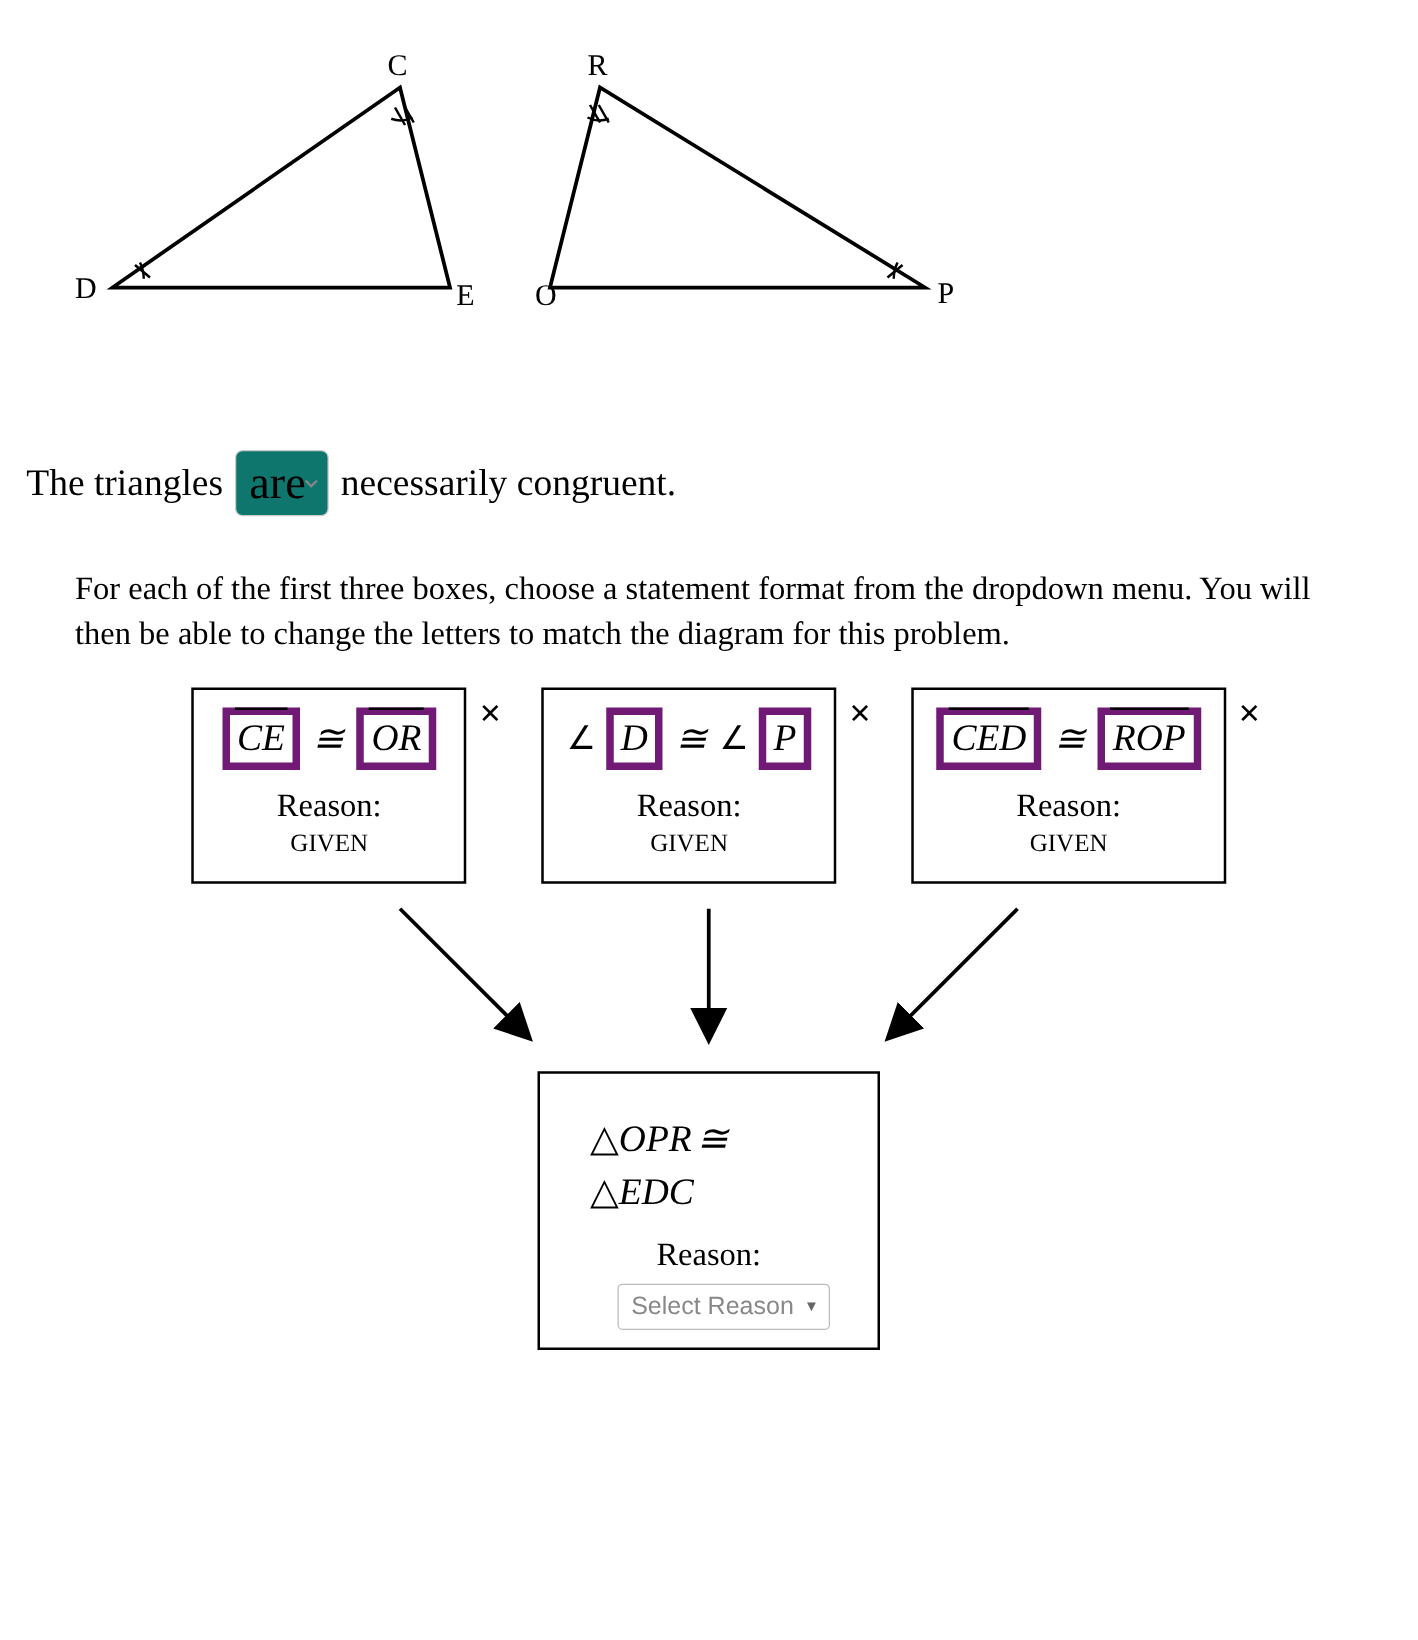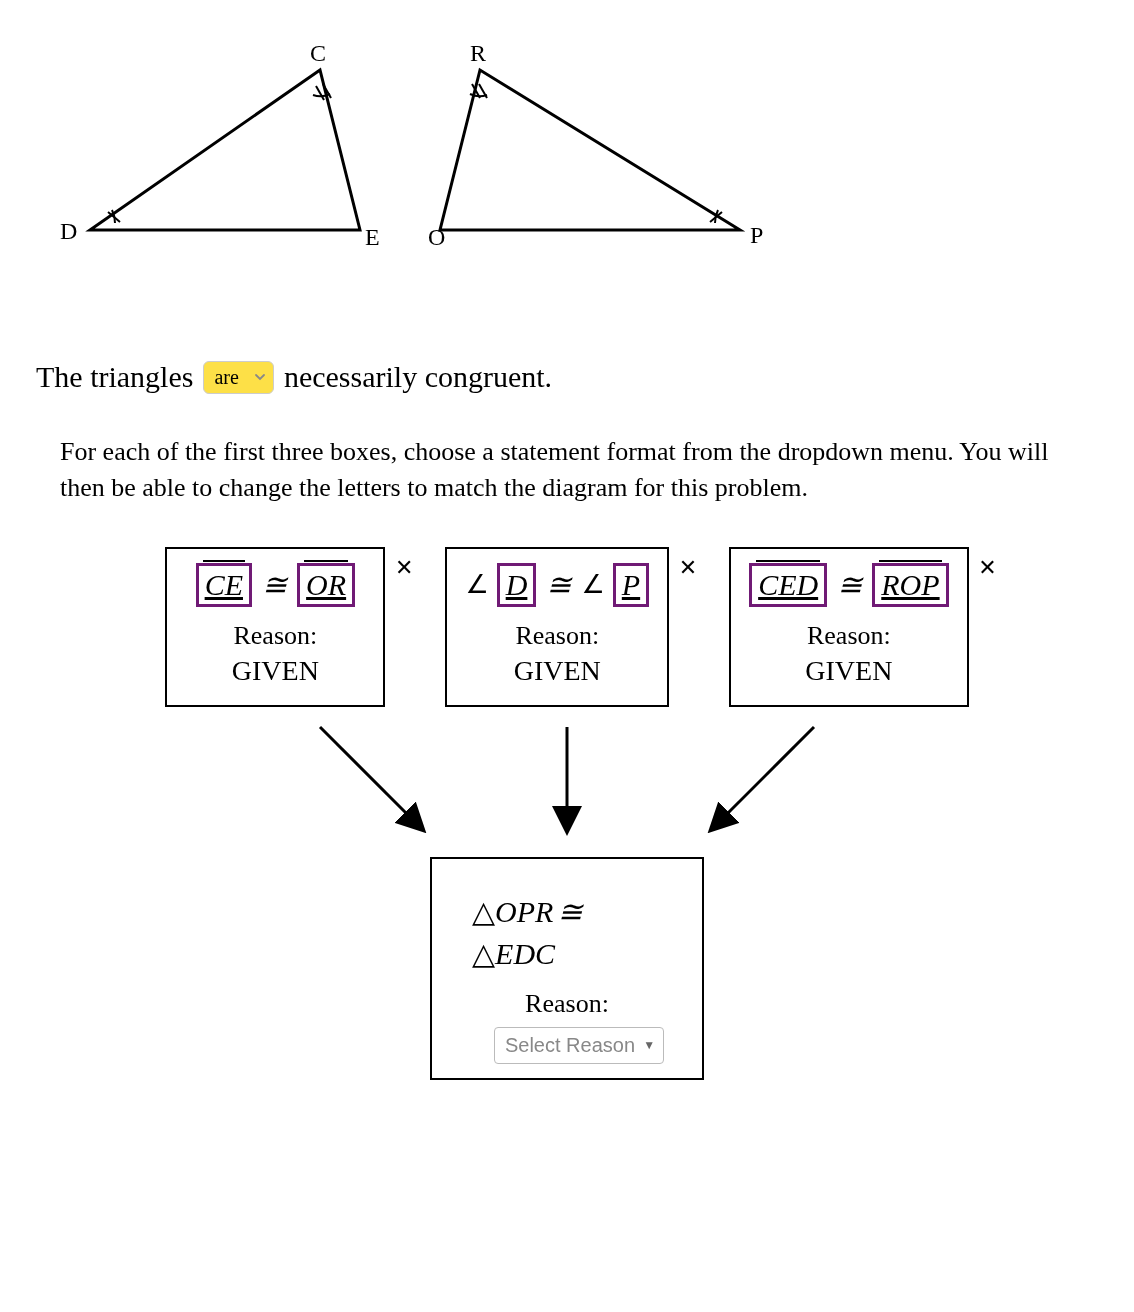--- a/index.html
+++ b/index.html
@@ -1,32 +1,32 @@
 <!DOCTYPE html>
 <html><head>
 <meta charset="utf-8">
 <style>
   html,body{margin:0;padding:0;background:#fff;font-family:Georgia,'Times New Roman',serif;color:#000;}
   .page{width:1134px;min-height:1312px;padding:40px 20px;box-sizing:border-box;position:relative;}
   .diagram-area{position:relative;width:720px;height:240px;margin-left:20px;}
   .tri-label{position:absolute;font-size:24px;font-family:Georgia,serif;}
-  .sentence{font-size:30px;margin:80px 0 40px 16px;display:flex;align-items:center;gap:10px;}
-  .dropdown{display:inline-flex;align-items:center;border:1px solid #ccc;border-radius:6px;padding:4px 34px 4px 10px;position:relative;font-size:20px;background:#fde047;}
+  .sentence{font-size:30px;margin:80px 0 40px 1px;display:flex;align-items:center;gap:10px;}
+  .dropdown{display:inline-flex;align-items:center;border:1px solid #ccc;border-radius:6px;padding:4px 17px 4px 10px;position:relative;font-size:37px;background:#0f766e;}
   .dropdown svg{position:absolute;right:6px;top:50%;transform:translateY(-50%);}
-  .instructions{font-size:26px;line-height:1.4;margin:30px 40px 40px 40px;}
+  .instructions{font-size:26px;line-height:1.4;margin:30px 40px 24px 40px;}
   .proof-row{display:flex;justify-content:center;gap:60px;margin-top:10px;}
   .pbox{border:2px solid #000;padding:14px 18px 18px 18px;position:relative;min-width:220px;box-sizing:border-box;text-align:center;}
   .pbox .close{position:absolute;top:6px;right:-30px;font-size:22px;font-family:Arial,sans-serif;}
   .stmt{font-size:30px;font-style:italic;font-family:Georgia,serif;display:flex;align-items:center;justify-content:center;gap:6px;flex-wrap:wrap;}
-  .seg{position:relative;border:3px solid #701a75;padding:2px 6px;display:inline-block;text-decoration:underline;}
+  .seg{position:relative;border:6px solid #701a75;padding:2px 6px;display:inline-block;}
   .seg.overline::before{content:"";position:absolute;left:4px;right:4px;top:-6px;border-top:2px solid #000;}
   .ang{font-style:normal;font-size:26px;margin-right:2px;}
   .cong{font-size:30px;margin:0 4px;}
   .reason-label{font-size:26px;margin-top:14px;}
-  .reason-val{font-size:28px;margin-top:4px;}
+  .reason-val{font-size:20px;margin-top:4px;}
   .arrows{position:relative;height:140px;margin-top:10px;}
   .conclusion-row{display:flex;justify-content:center;margin-top:0;}
   .cbox{border:2px solid #000;padding:32px 20px 14px 20px;text-align:center;min-width:230px;}
   .cstmt{font-size:30px;font-style:italic;text-align:left;padding-left:20px;line-height:1.4;}
   .tri-sym{font-style:normal;}
   .select-reason{margin-top:8px;border:1px solid #bbb;border-radius:4px;padding:6px 28px 6px 10px;font-size:20px;color:#888;position:relative;display:inline-block;font-family:Arial,sans-serif;font-style:normal;margin-left:24px;}
   .select-reason .caret{position:absolute;right:8px;top:50%;transform:translateY(-50%);font-size:12px;color:#666;}
 </style>
 </head>
 <body>

